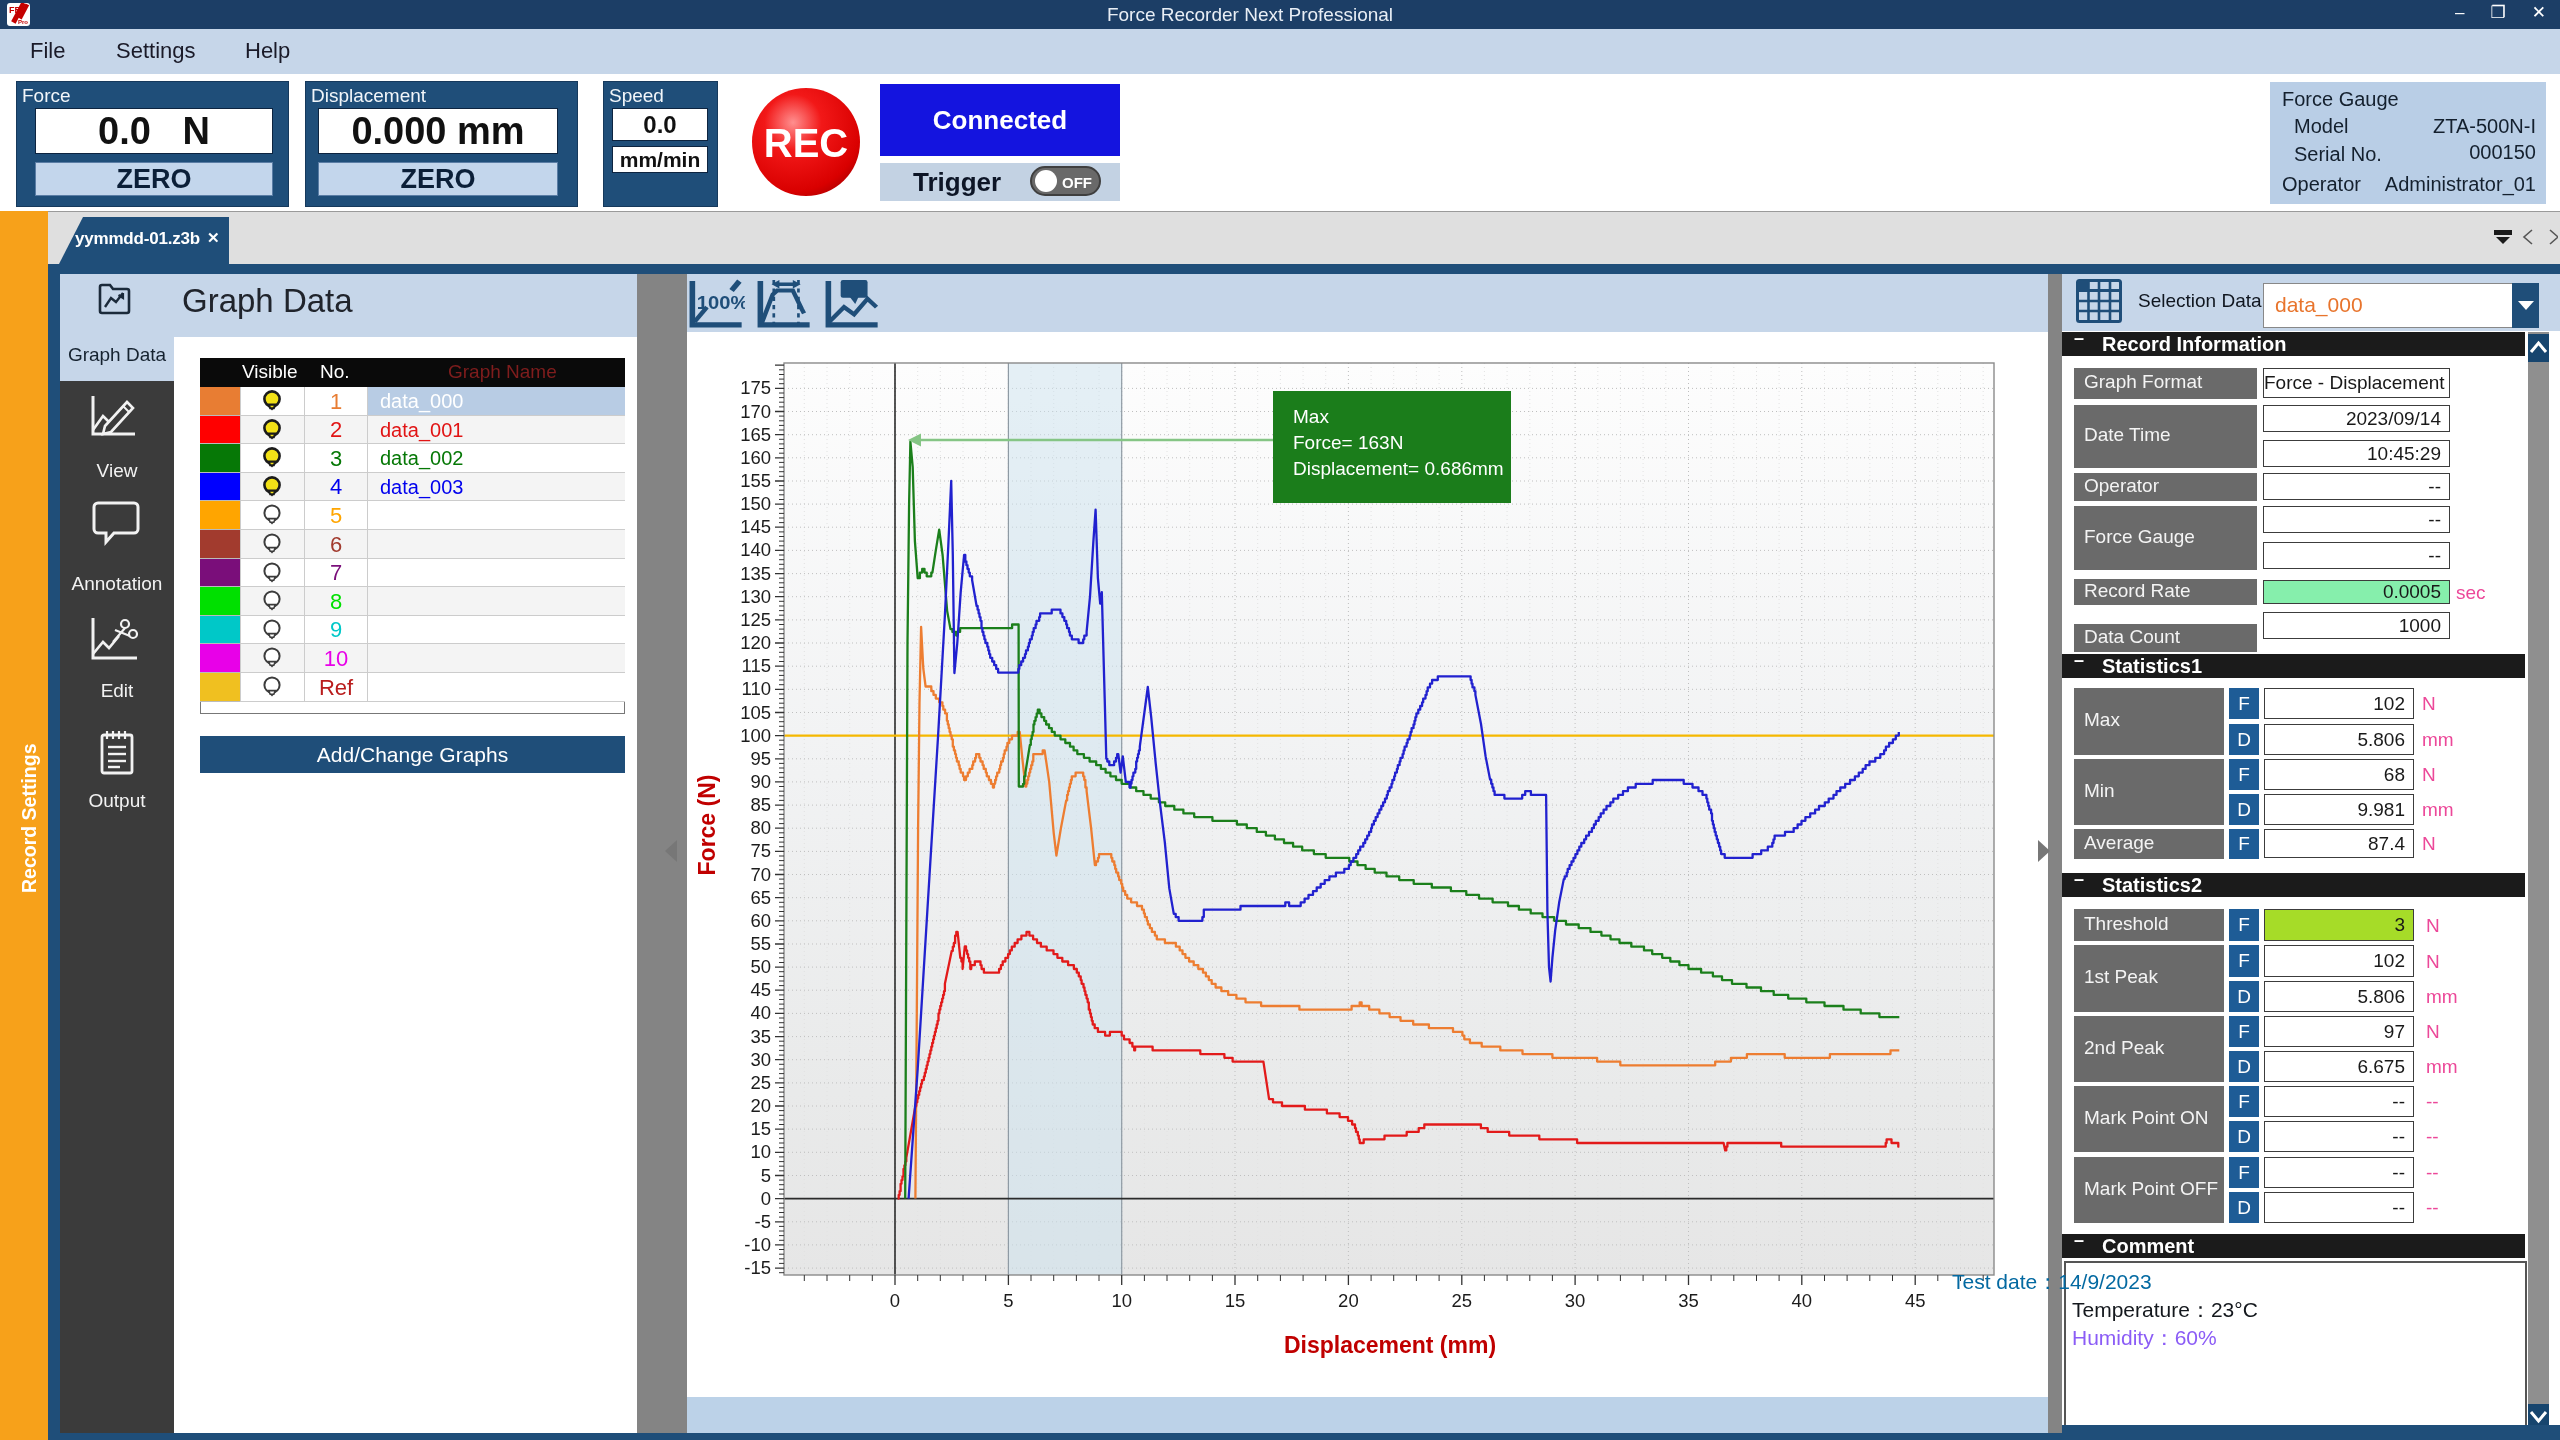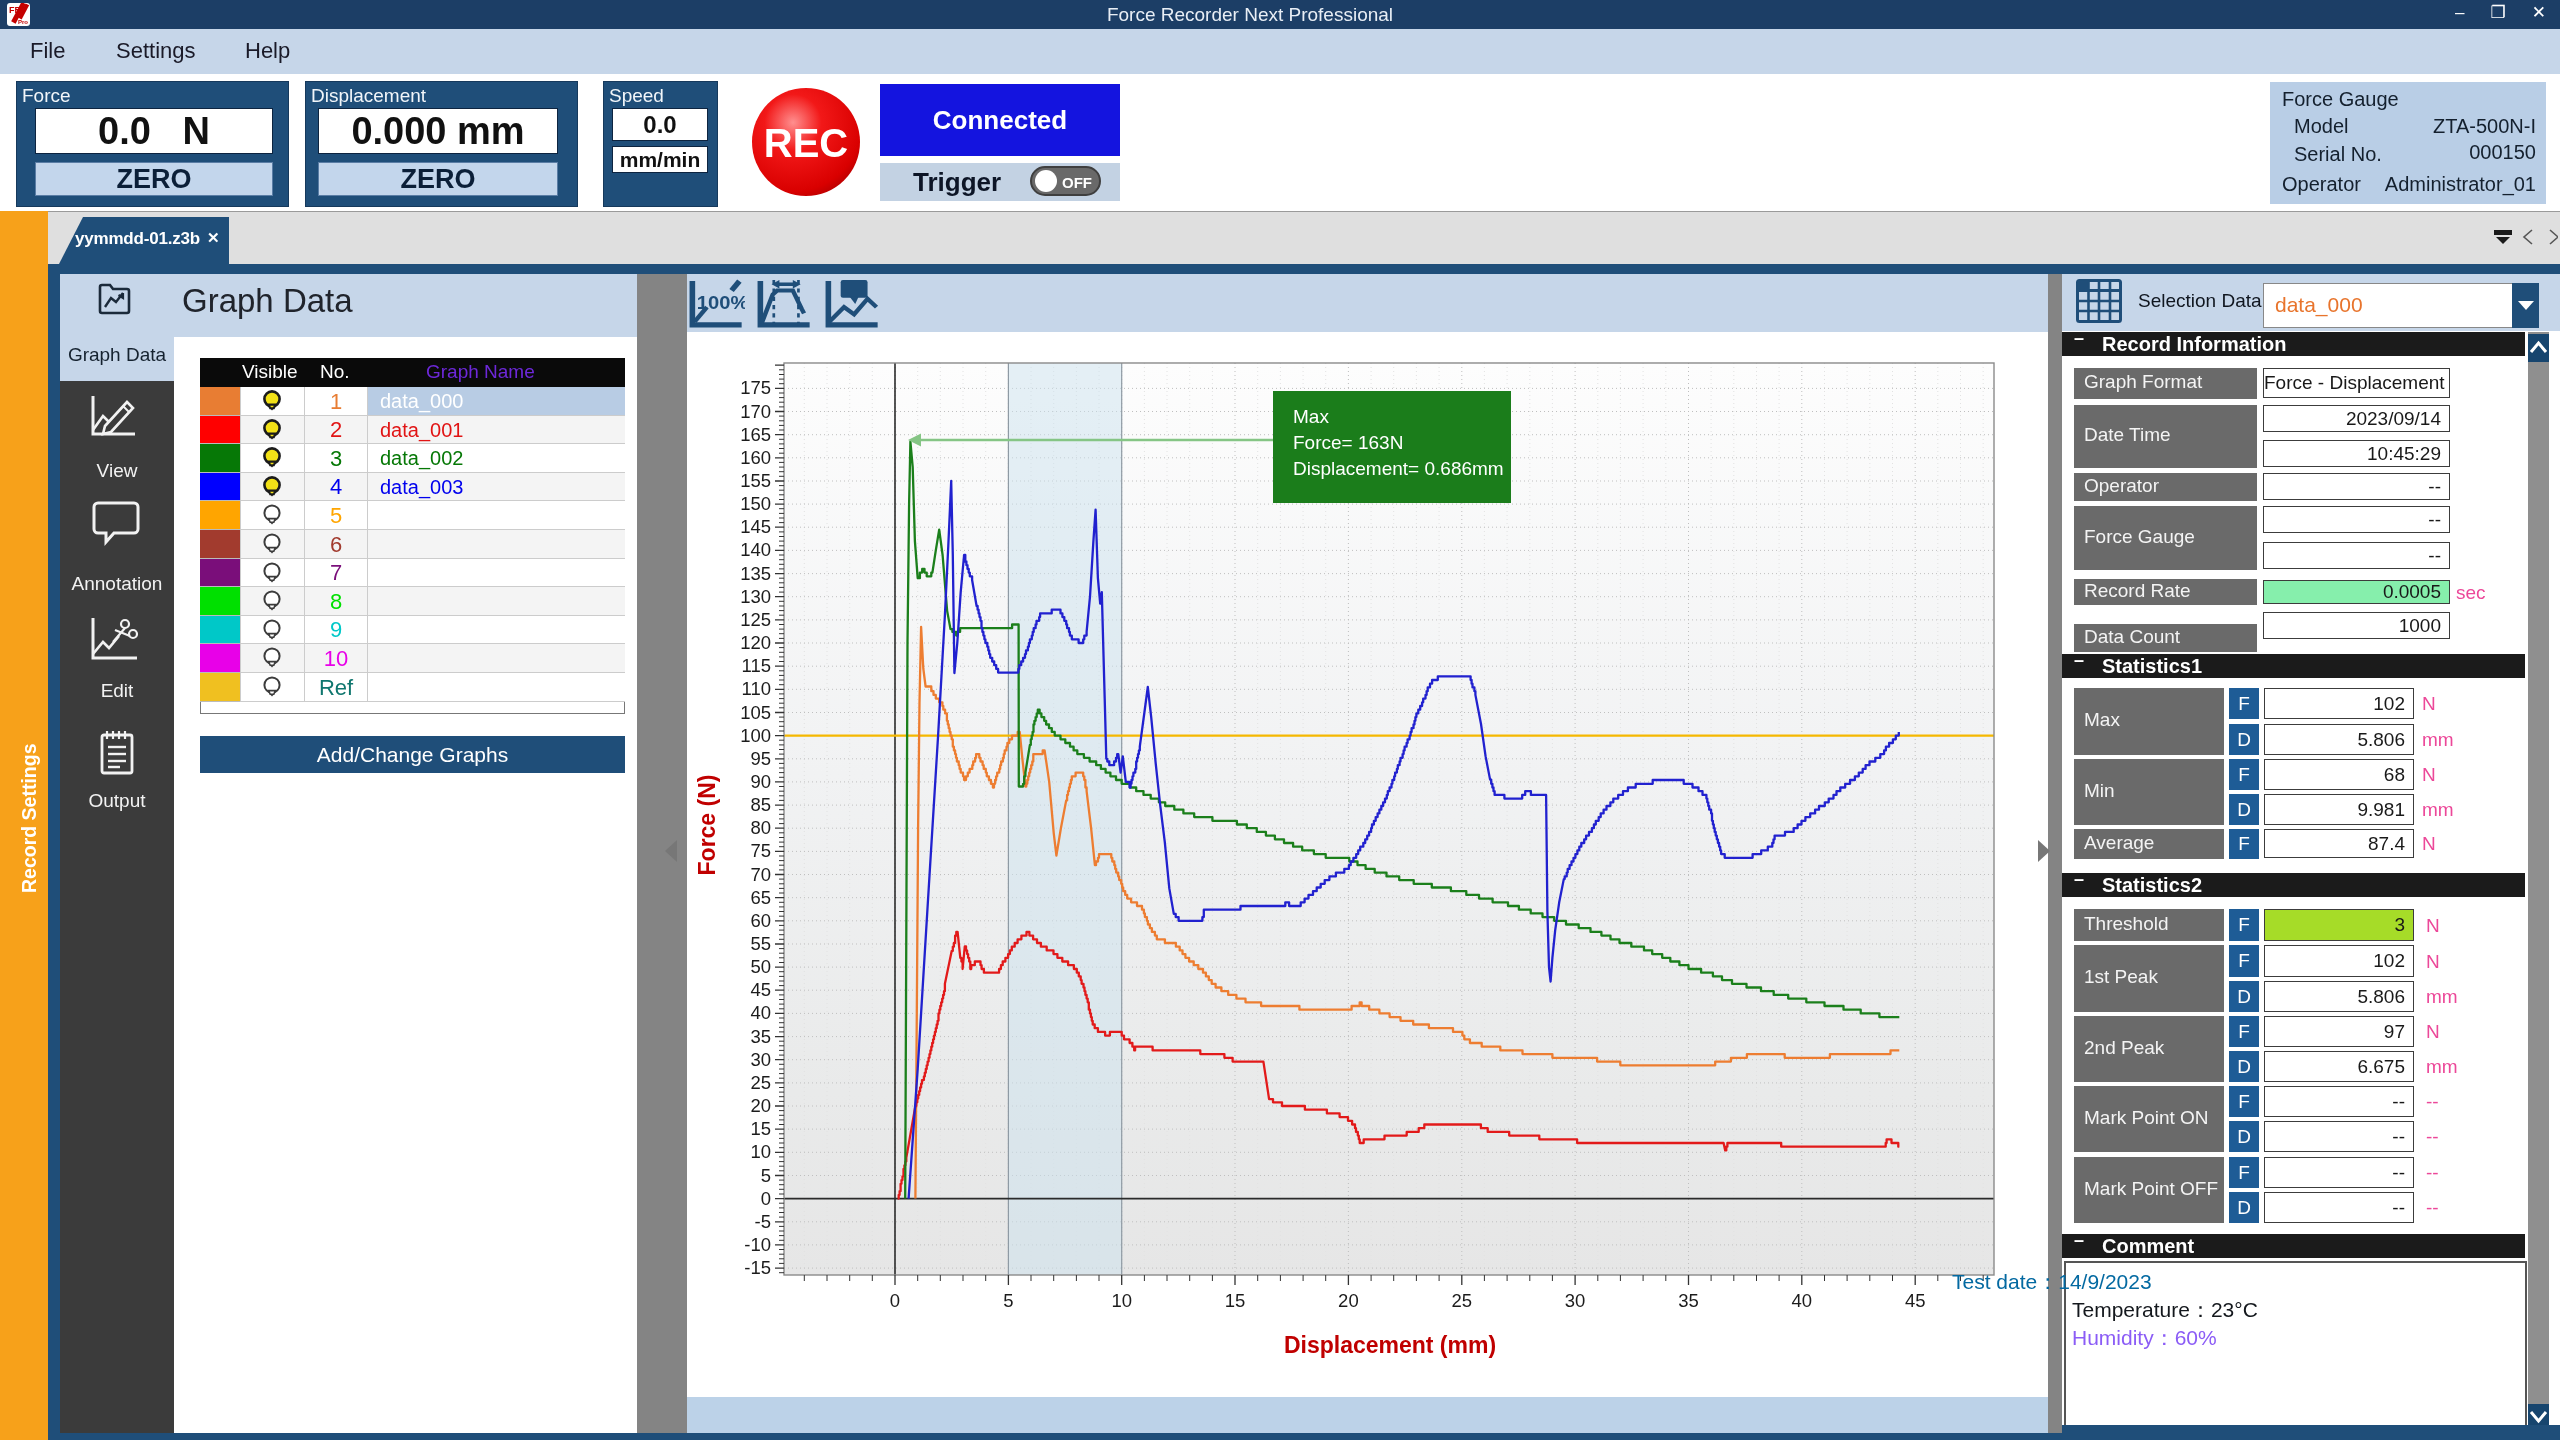--- a/index.html
+++ b/index.html
@@ -157,21 +157,21 @@
     <line x1="12" y1="27" x2="30" y2="27" stroke="#f2f2f2" stroke-width="2.4"></line>
     <line x1="12" y1="34" x2="30" y2="34" stroke="#f2f2f2" stroke-width="2.4"></line>
     <line x1="12" y1="40" x2="24" y2="40" stroke="#f2f2f2" stroke-width="2.4"></line>
   </svg>
 <div class="abs" style="left:0px;top:790px;width:114px;text-align:center;color:#f2f2f2;font-size:19px;left:60px">Output</div>
 
 <div class="abs" style="left:200px;top:358px;width:425px;height:356px;border:1px solid #777;background:#fff"></div>
 <div class="abs" style="left:200px;top:358px;width:425px;height:29px;background:#0a0a0a;color:#fff;font-size:19px"></div>
 <div class="abs" style="left:242px;top:361px;color:#fff;font-size:19px">Visible</div>
 <div class="abs" style="left:320px;top:361px;color:#fff;font-size:19px">No.</div>
-<div class="abs" style="left:426px;top:361px;color:#6d28d9;font-size:19px">Graph Name</div>
+<div class="abs" style="left:448px;top:361px;color:#7f1d1d;font-size:19px">Graph Name</div>
 <div class="abs" style="left:200px;top:387px;width:40px;height:29px;background:#E87D33;border-bottom:1px solid #bbb"></div>
 <div class="abs" style="left:240px;top:387px;width:64px;height:29px;background:#FFFFFF;border-bottom:1px solid #ccc;border-left:1px solid #ccc"></div>
 <svg class="abs" style="left:260px;top:389px" width="24" height="24" viewBox="0 0 24 24">
     <circle cx="12" cy="10" r="7.6" fill="#F2E117" stroke="#1b1b1b" stroke-width="2.6"></circle>
     <path d="M8.6 15.6 L10.2 19.2 h3.6 L15.4 15.6 Z" fill="#F2E117" stroke="#1b1b1b" stroke-width="2.08"></path>
     <path d="M10.2 19.4 L12 21.6 L13.8 19.4 Z" fill="#1b1b1b"></path>
   </svg>
 <div class="abs" style="left:304px;top:387px;width:63px;height:29px;background:#FFFFFF;border-bottom:1px solid #ccc;border-left:1px solid #ccc;color:#E87D33;font-size:22px;text-align:center;line-height:29px">1</div>
 <div class="abs" style="left:367px;top:387px;width:258px;height:29px;background:#B8CCE4;border-bottom:1px solid #ccc;border-left:1px solid #ccc;color:#E87D33;font-size:20px;line-height:29px;padding-left:12px;color:#fff">data_000</div>
 <div class="abs" style="left:200px;top:416px;width:40px;height:28px;background:#FF0000;border-bottom:1px solid #bbb"></div>
@@ -255,21 +255,21 @@
   </svg>
 <div class="abs" style="left:304px;top:644px;width:63px;height:29px;background:#F4F4F4;border-bottom:1px solid #ccc;border-left:1px solid #ccc;color:#E800E8;font-size:22px;text-align:center;line-height:29px">10</div>
 <div class="abs" style="left:367px;top:644px;width:258px;height:29px;background:#F4F4F4;border-bottom:1px solid #ccc;border-left:1px solid #ccc;color:#E800E8;font-size:20px;line-height:29px;padding-left:12px;color:#E800E8"></div>
 <div class="abs" style="left:200px;top:673px;width:40px;height:29px;background:#F0C020;border-bottom:1px solid #bbb"></div>
 <div class="abs" style="left:240px;top:673px;width:64px;height:29px;background:#FFFFFF;border-bottom:1px solid #ccc;border-left:1px solid #ccc"></div>
 <svg class="abs" style="left:260px;top:675px" width="24" height="24" viewBox="0 0 24 24">
     <circle cx="12" cy="10" r="7.6" fill="#ffffff" stroke="#3c3c3c" stroke-width="2.0"></circle>
     <path d="M8.6 15.6 L10.2 19.2 h3.6 L15.4 15.6 Z" fill="#ffffff" stroke="#3c3c3c" stroke-width="1.6"></path>
     <path d="M10.2 19.4 L12 21.6 L13.8 19.4 Z" fill="#3c3c3c"></path>
   </svg>
-<div class="abs" style="left:304px;top:673px;width:63px;height:29px;background:#FFFFFF;border-bottom:1px solid #ccc;border-left:1px solid #ccc;color:#0f766e;font-size:22px;text-align:center;line-height:29px">Ref</div>
+<div class="abs" style="left:304px;top:673px;width:63px;height:29px;background:#FFFFFF;border-bottom:1px solid #ccc;border-left:1px solid #ccc;color:#b91c1c;font-size:22px;text-align:center;line-height:29px">Ref</div>
 <div class="abs" style="left:367px;top:673px;width:258px;height:29px;background:#FFFFFF;border-bottom:1px solid #ccc;border-left:1px solid #ccc;color:#F0C020;font-size:20px;line-height:29px;padding-left:12px;color:#F0C020"></div>
 
 <div class="abs" style="left:200px;top:736px;width:425px;height:37px;background:#1F4E79;color:#fff;font-size:21px;text-align:center;line-height:37px">Add/Change Graphs</div>
 
 <div class="abs gutter1"></div>
 <div class="abs chartpane"></div>
 <div class="abs ctoolbar"></div>
 <svg class="abs" style="left:689px;top:278px" width="56" height="52" viewBox="0 0 50 50" preserveAspectRatio="none">
     <polyline points="3,3 3,45 47,45" fill="none" stroke="#1F4E79" stroke-width="5"></polyline>
     <polyline points="5,42 16,28" fill="none" stroke="#1F4E79" stroke-width="4"></polyline>

